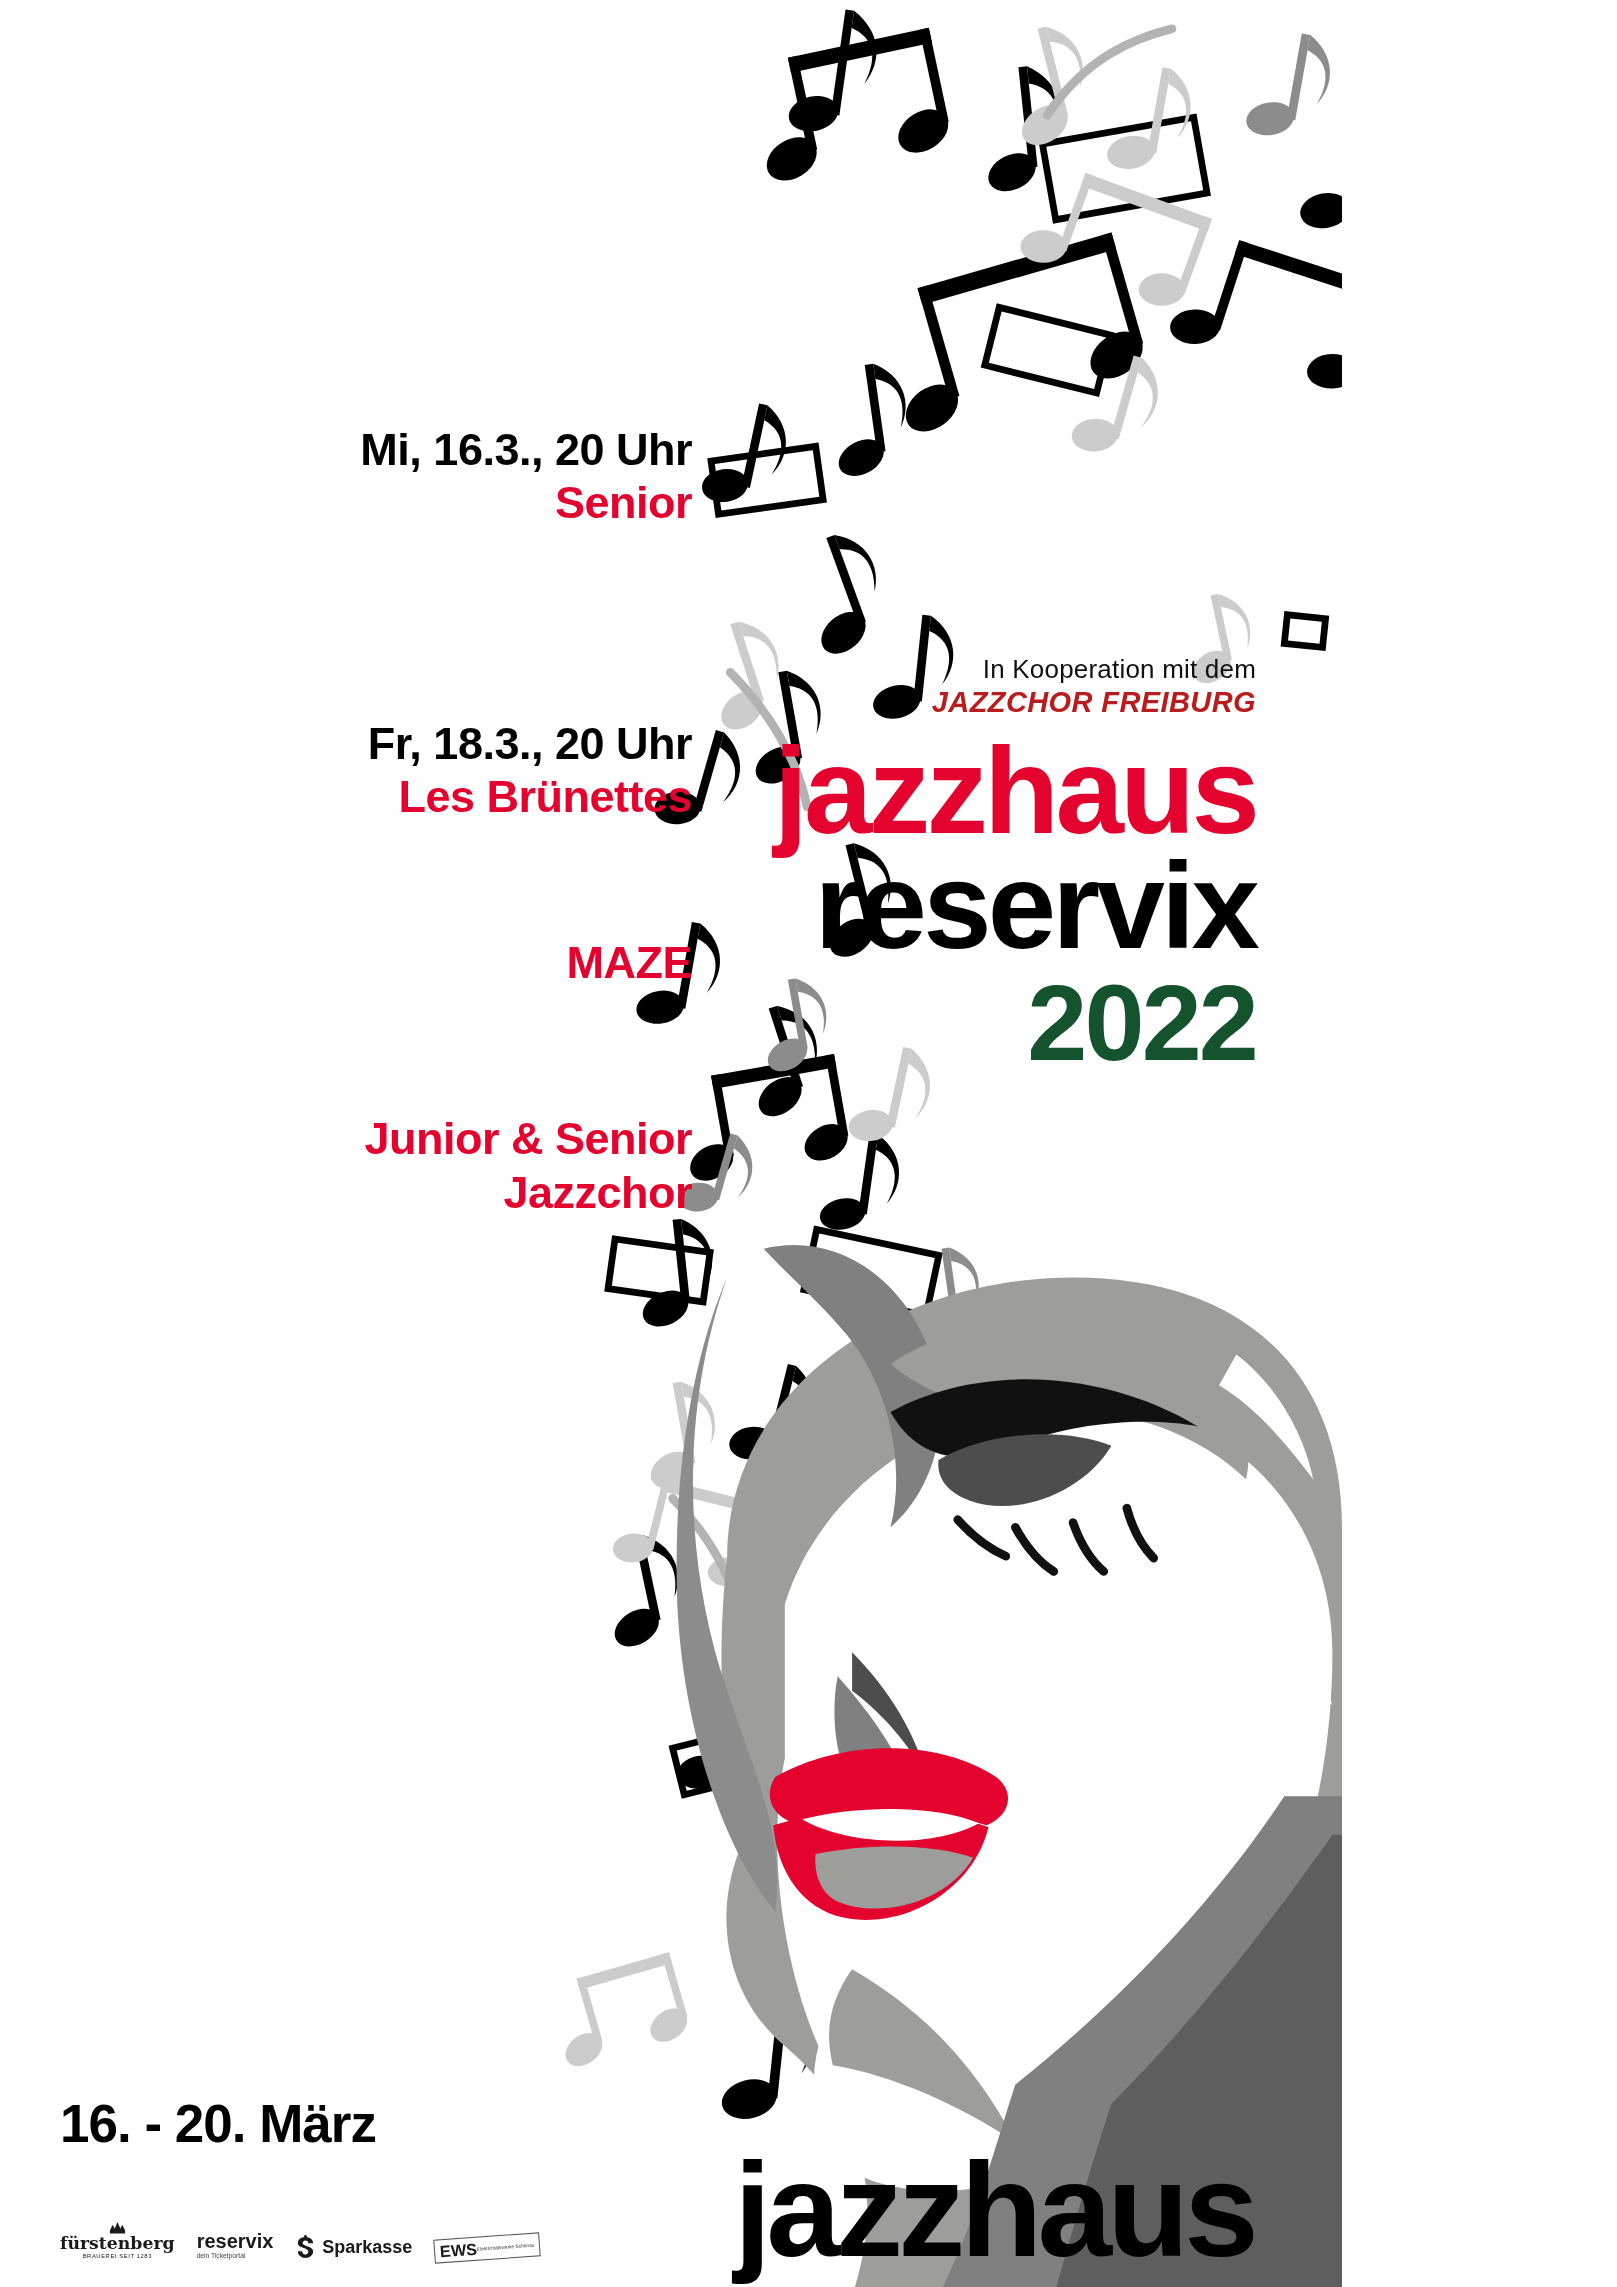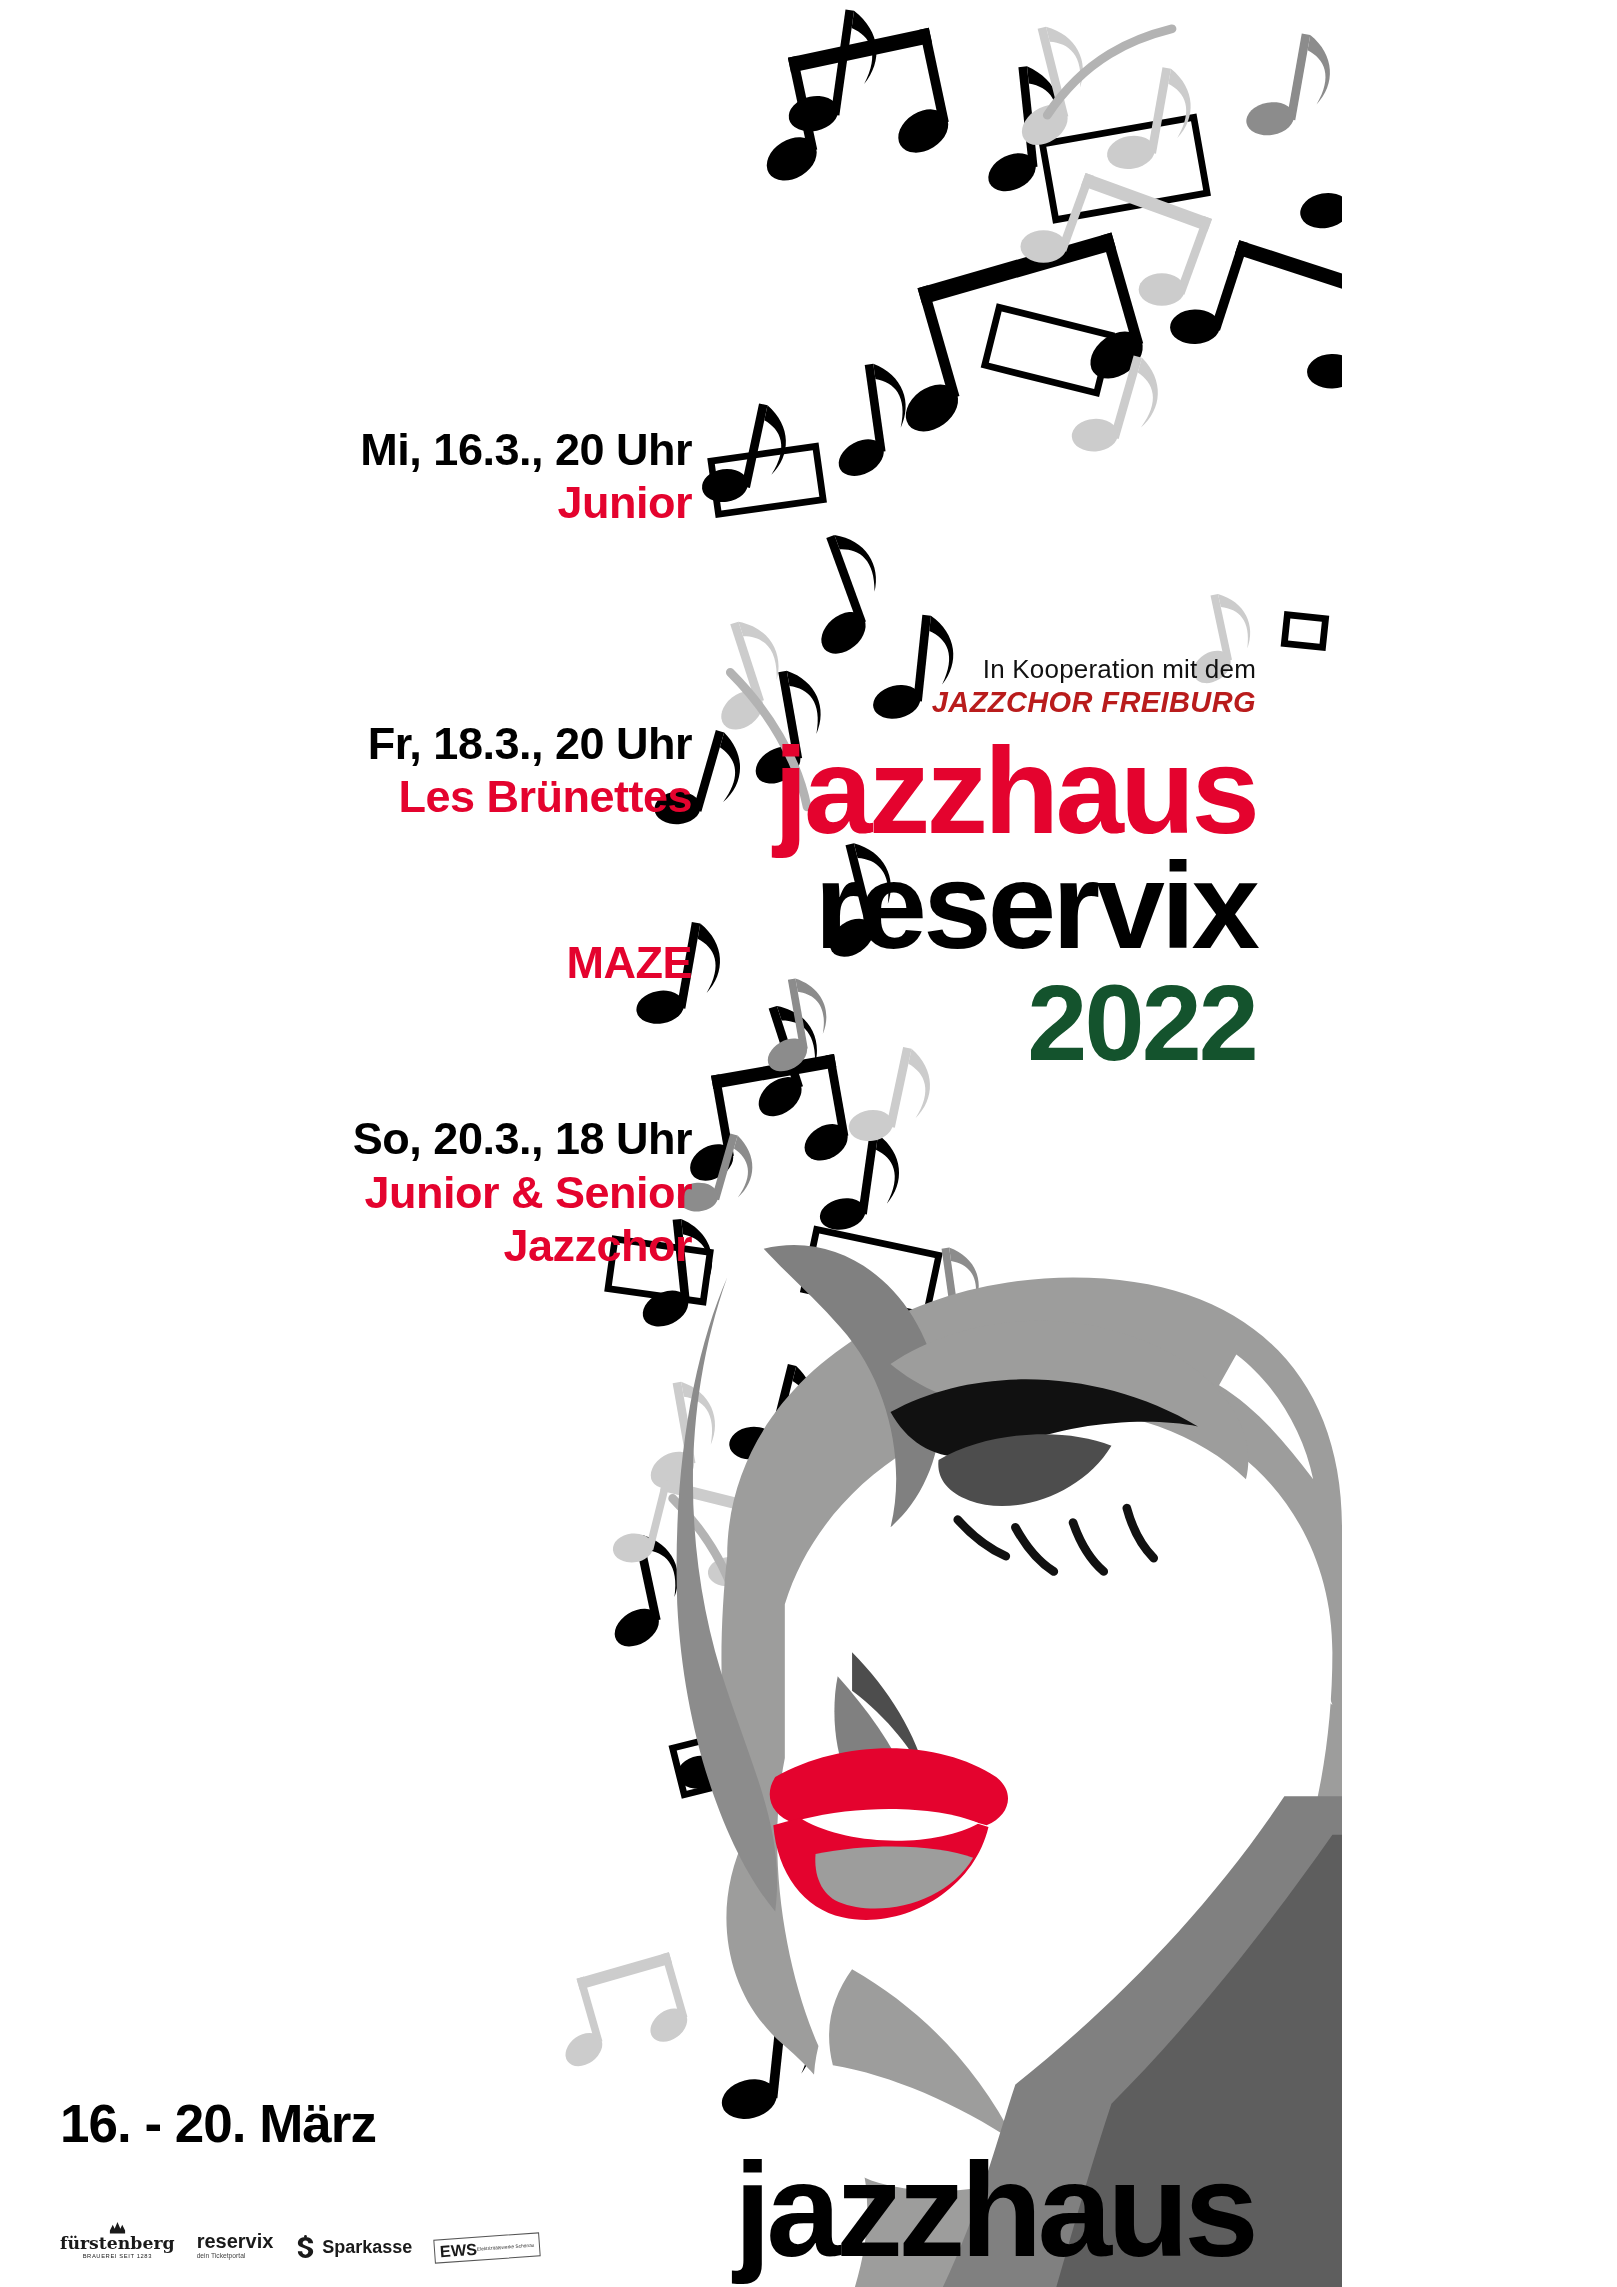--- a/index.html
+++ b/index.html
@@ -484,31 +484,30 @@
       <path d="M1090,120 C1130,60 1180,40 1220,30"></path>
       <path d="M1480,40 C1510,90 1530,130 1540,170"></path>
       <path d="M760,700 C800,740 830,790 840,840"></path>
       <path d="M700,1560 C740,1600 760,1640 770,1680"></path>
     </g>
   </svg>
 
   <div id="program">
     <div class="program-item">
       <div class="program-date">Mi, 16.3., 20 Uhr</div>
-      <div class="program-act">Junior</div>
+      <div class="program-act">Senior</div>
     </div>
     <div class="program-item">
       <div class="program-date">Fr, 18.3., 20 Uhr</div>
       <div class="program-act">Les Brünettes</div>
     </div>
     <div class="program-item">
       <div class="program-act">MAZE</div>
     </div>
     <div class="program-item">
-      <div class="program-date">So, 20.3., 18 Uhr</div>
       <div class="program-act" style="white-space:pre-line;">Junior &amp; Senior
 Jazzchor</div>
     </div>
   </div>
 
   <div id="title-block">
     <div id="coop-line1">In Kooperation mit dem</div>
     <div id="coop-line2">JAZZCHOR FREIBURG</div>
     <div id="title-jazzhaus">jazzhaus</div>
     <div id="title-chortage">reservix</div>

